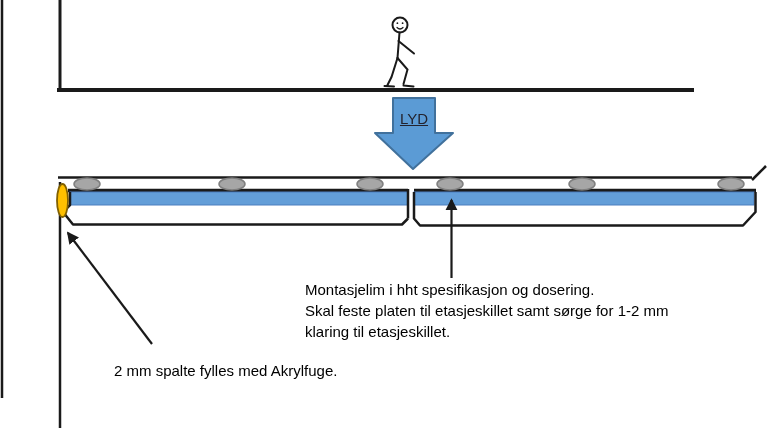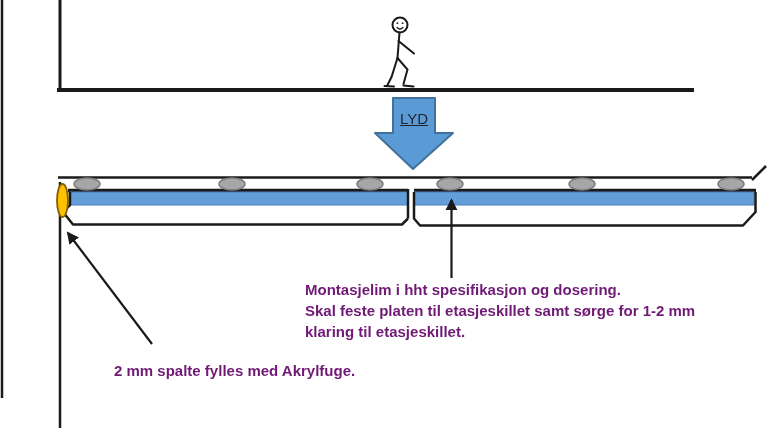--- a/index.html
+++ b/index.html
@@ -10,25 +10,24 @@
     background: #ffffff;
     overflow: hidden;
     font-family: "Liberation Sans", sans-serif;
   }
   #diagram-svg {
     position: absolute;
     left: 0; top: 0;
   }
   .note {
     position: absolute;
-    color: #701a75;
+    color: #000000;
     font-size: 15px;
     line-height: 21px;
     white-space: pre-line;
-    font-weight: bold;
   }
   #lyd-label {
     position: absolute;
     left: 392px;
     top: 110px;
     width: 44px;
     text-align: center;
     font-size: 15px;
     color: #23232e;
     text-decoration: underline;

